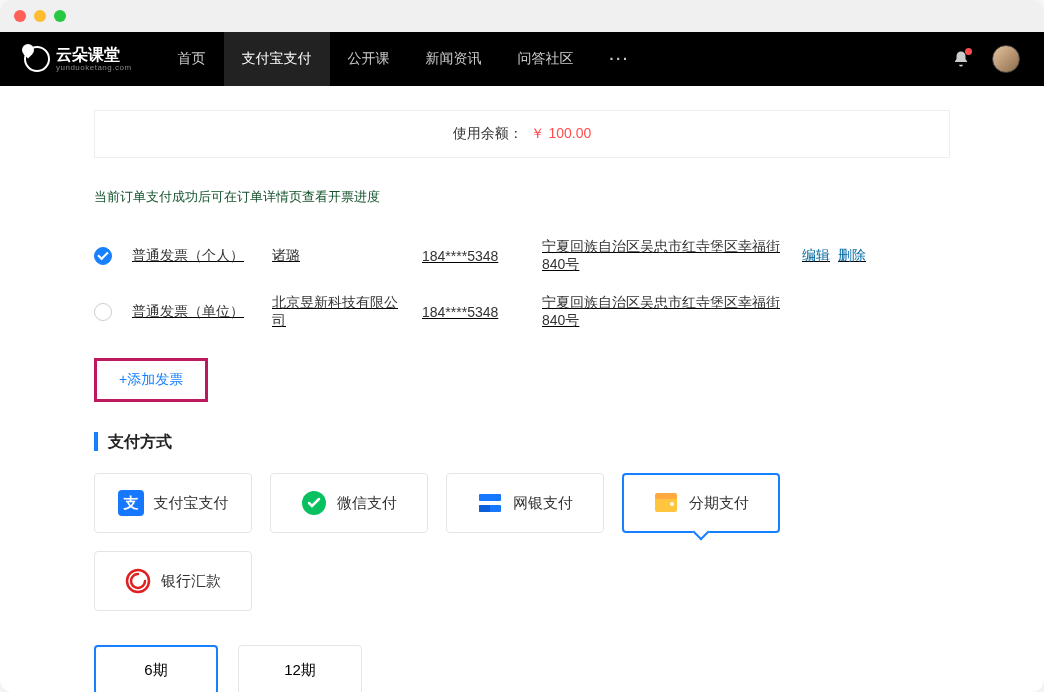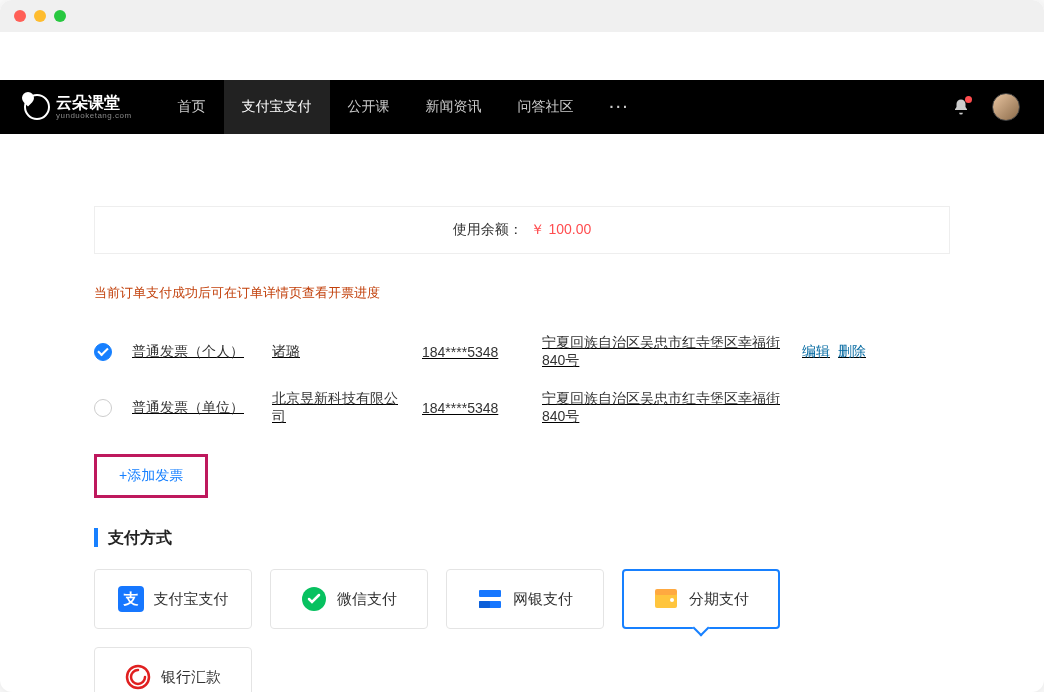--- a/index.html
+++ b/index.html
@@ -1,21 +1,21 @@
 <!DOCTYPE html>
 <html><head>
 <meta charset="utf-8">
 <style>
 * { margin: 0; padding: 0; box-sizing: border-box; }
 body { font-family: -apple-system, "PingFang SC", "Microsoft YaHei", sans-serif; background: #fff; }
 
 .window {
   width: 1044px; height: 692px; margin: 0 auto;
   border-radius: 12px; overflow: hidden; box-shadow: 0 2px 20px rgba(0,0,0,.15);
-  display: flex; flex-direction: column; gap: 48px;
+  display: flex; flex-direction: column;
 }
 
 .titlebar {
   height: 32px; background: #f0f0f0; display: flex; align-items: center; padding-left: 14px; gap: 8px;
 }
 .dot { width: 12px; height: 12px; border-radius: 50%; }
 .dot.red { background: #ff5f57; }
 .dot.yellow { background: #febc2e; }
 .dot.green { background: #28c840; }
 
@@ -56,21 +56,21 @@
 .balance-box {
   border: 1px solid #eee; padding: 14px 18px; font-size: 14px; color: #333; text-align: center;
 }
 .balance-amount { color: #ff4d4f; font-weight: 500; margin-left: 4px; }
 
 .section { margin-top: 30px; }
 .section-title {
   font-size: 16px; font-weight: 600; color: #222; padding-left: 10px;
   border-left: 4px solid #1780ff; line-height: 1.2;
 }
-.section-sub { font-size: 13px; color: #c2410c; margin-top: 20px; }
+.section-sub { font-size: 13px; color: #14532d; margin-top: 20px; }
 
 .invoice-list { margin-top: 22px; text-decoration: underline; }
 .invoice-row { display: flex; align-items: center; font-size: 14px; color: #333; padding: 10px 0; gap: 20px; }
 .radio {
   width: 18px; height: 18px; border: 1.5px solid #ccc; border-radius: 50%; flex-shrink: 0;
   display: flex; align-items: center; justify-content: center; cursor: pointer;
 }
 .radio.checked { background: #1780ff; border-color: #1780ff; }
 .radio.checked::after {
   content: ""; width: 8px; height: 4px; border-left: 2px solid #fff; border-bottom: 2px solid #fff;

